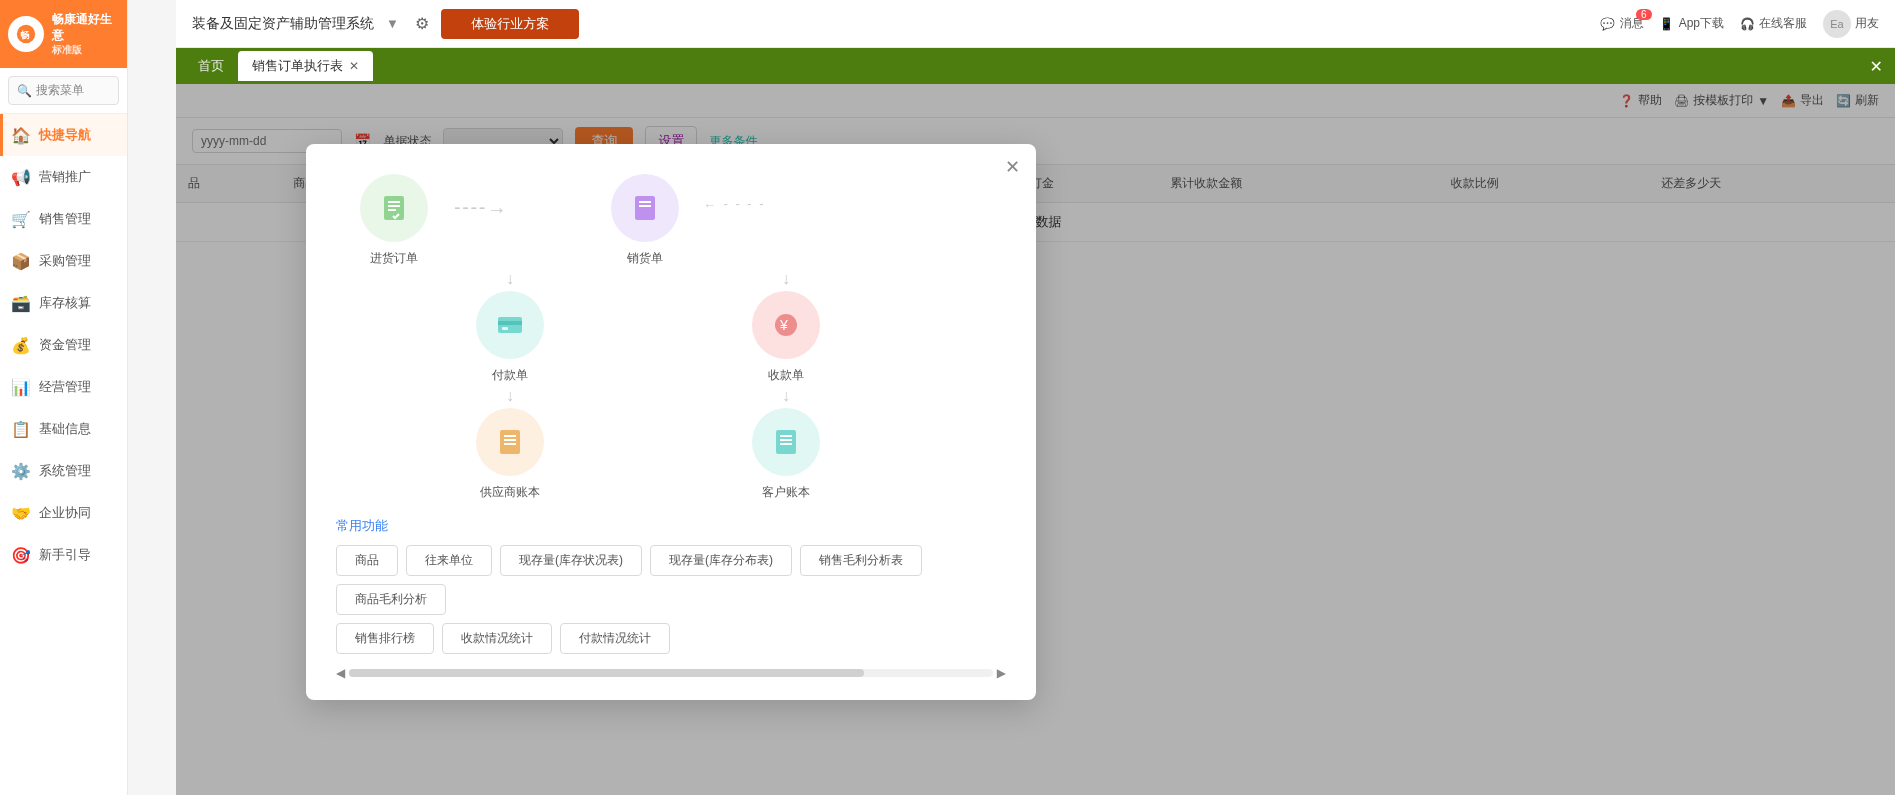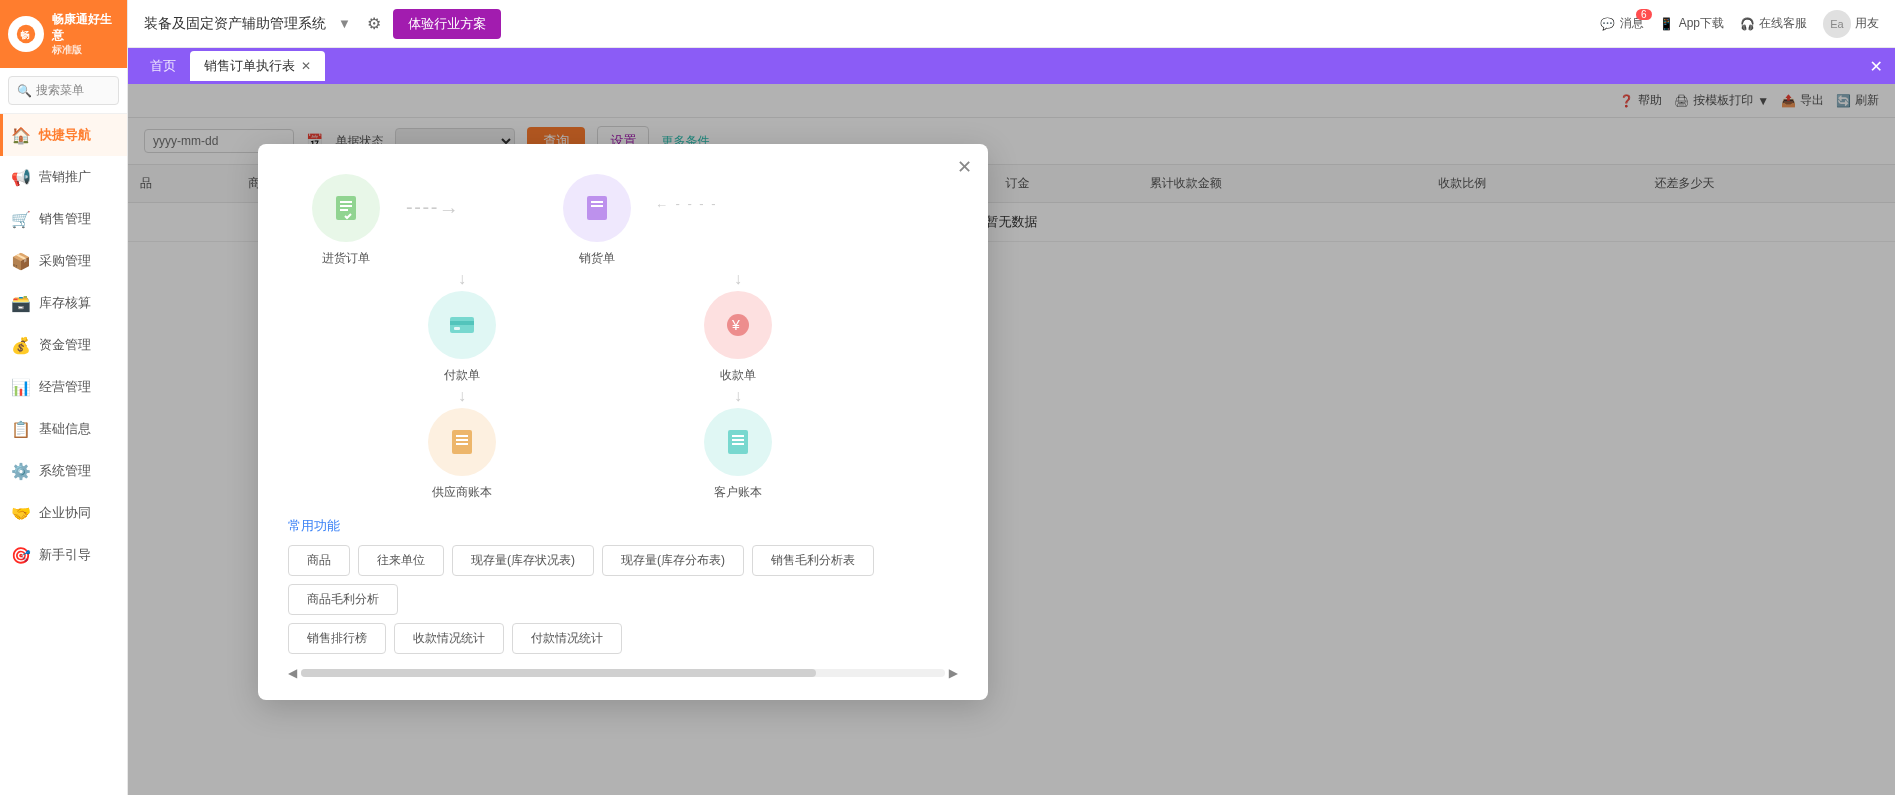--- a/index.html
+++ b/index.html
@@ -17,33 +17,33 @@
 
     .sidebar-search { padding: 8px; border-bottom: 1px solid #f0f0f0; }
     .sidebar-search-btn { width: 100%; border: 1px solid #e0e0e0; background: #fafafa; border-radius: 4px; padding: 5px 8px; cursor: pointer; display: flex; align-items: center; gap: 4px; color: #888; font-size: 12px; }
 
     .sidebar-nav { flex: 1; overflow-y: auto; }
     .sidebar-nav-item { padding: 11px 8px; display: flex; align-items: center; gap: 8px; cursor: pointer; color: #555; font-size: 13px; border-left: 3px solid transparent; }
     .sidebar-nav-item.active { background: #fff7f0; color: #ff7d2e; border-left-color: #ff7d2e; font-weight: bold; }
     .sidebar-nav-item .nav-icon { width: 20px; height: 20px; display: flex; align-items: center; justify-content: center; font-size: 16px; flex-shrink: 0; }
 
     
-    .main-area { flex: 1; display: flex; flex-direction: column; overflow: hidden; }
+    .main-area { flex: 1; display: flex; flex-direction: column; overflow: hidden; margin-left: 48px; }
 
     
     .top-bar { height: 48px; background: #fff; border-bottom: 1px solid #e8e8e8; display: flex; align-items: center; padding: 0 16px; gap: 12px; flex-shrink: 0; }
     .top-bar-gear { color: #666; cursor: pointer; font-size: 16px; margin-left: 4px; }
-    .top-bar-btn { background: #a21caf; color: #fff; border: none; border-radius: 4px; padding: 6px 15px; cursor: pointer; font-size: 13px; }
+    .top-bar-btn { background: #c2410c; color: #fff; border: none; border-radius: 4px; padding: 6px 30px; cursor: pointer; font-size: 13px; }
     .top-bar-right { display: flex; align-items: center; gap: 16px; margin-left: auto; }
     .top-bar-right-item { display: flex; align-items: center; gap: 4px; color: #555; font-size: 12px; cursor: pointer; position: relative; }
     .badge { background: #ff4d4f; color: #fff; border-radius: 10px; padding: 0 5px; font-size: 10px; position: absolute; top: -6px; right: -8px; min-width: 16px; text-align: center; }
     .user-avatar { width: 28px; height: 28px; border-radius: 50%; background: #e0e0e0; display: flex; align-items: center; justify-content: center; color: #888; font-size: 12px; }
 
     
-    .tab-bar { height: 36px; background: #8b5cf6; display: flex; align-items: center; padding: 0 8px; flex-shrink: 0; }
+    .tab-bar { height: 36px; background: #4d7c0f; display: flex; align-items: center; padding: 0 8px; flex-shrink: 0; }
     .tab-item { padding: 6px 14px; color: #fff; cursor: pointer; font-size: 13px; border-radius: 4px 4px 0 0; display: flex; align-items: center; gap: 6px; }
     .tab-item.home { background: transparent; opacity: 0.85; }
     .tab-item.active { background: #fff; color: #333; }
     .tab-close { font-size: 12px; cursor: pointer; color: #666; }
     .tab-bar-close { margin-left: auto; color: #fff; cursor: pointer; font-size: 16px; padding: 4px; }
 
     
     .content-area { flex: 1; background: #f0f2f5; position: relative; overflow: hidden; }
 
     

